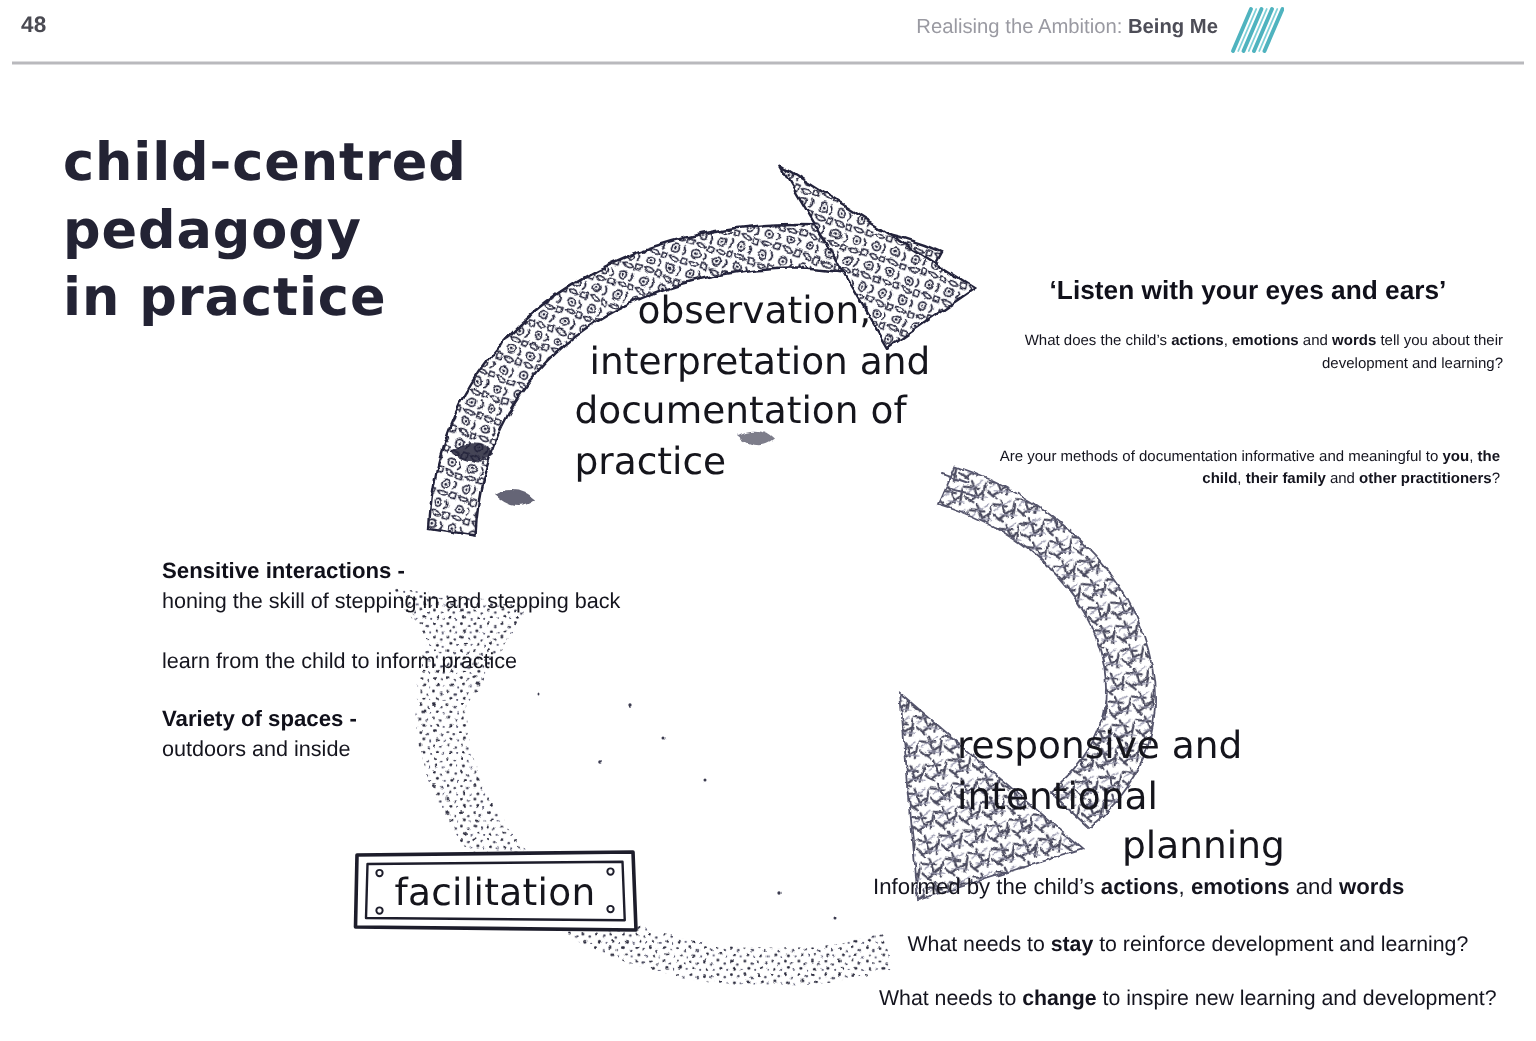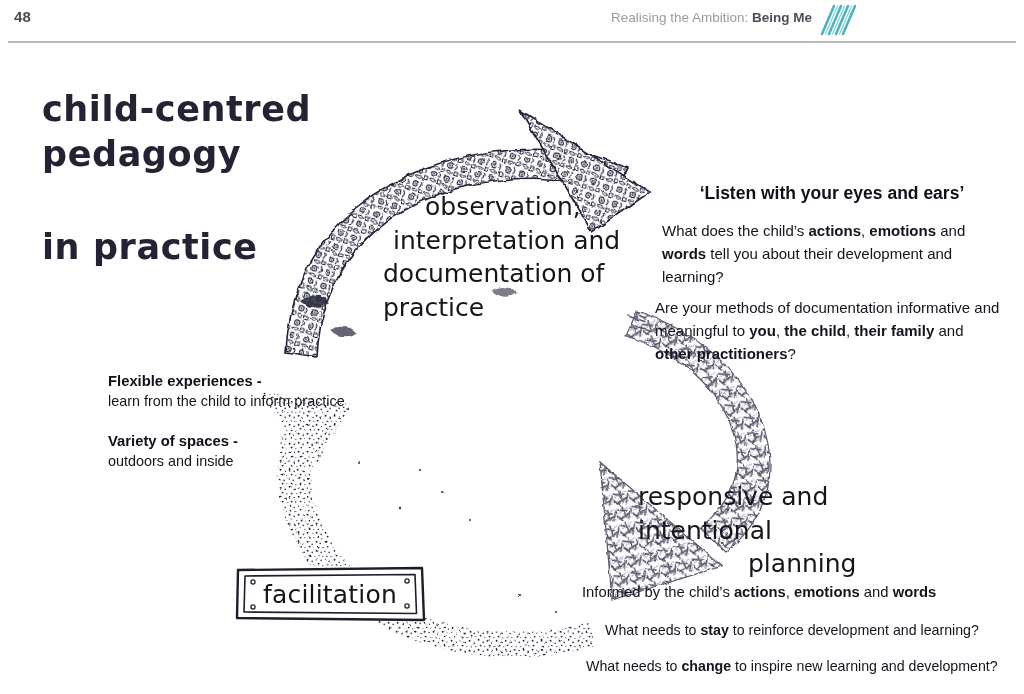--- a/index.html
+++ b/index.html
@@ -61,21 +61,21 @@
     position: absolute;
     left: 42px; top: 87px;
     width: 420px;
     font-size: 35px;
     line-height: 1.28;
     font-weight: bold;
     color: #232334;
     letter-spacing: .6px;
     font-family: "DejaVu Sans", sans-serif;
   }
-  .poster-title .line2 { display: block; margin-top: 48px; }
+  .poster-title .line2 { display: block; }
 
   
   .cycle { position: absolute; left: 0; top: 0; width: 1024px; height: 694px; pointer-events: none; }
 
   
   .label-observation {
     position: absolute;
     left: 383px; top: 190px;
     width: 290px;
     font-size: 25px;
@@ -122,22 +122,22 @@
     position: absolute;
     left: 662px; top: 183px;
     width: 340px;
     text-align: center;
     font-size: 17.5px;
     font-weight: bold;
     color: #10101a;
   }
   .para {
     position: absolute;
-    text-align: left;
-    font-size: 15px;
+    text-align: right;
+    font-size: 10px;
     line-height: 1.52;
     color: #14141e;
   }
   .para b { font-weight: bold; }
   .para-1 { left: 662px; top: 220px; width: 340px; }
   .para-2 { left: 655px; top: 297px; width: 345px; }
 
   
   .bullets {
     position: absolute;
@@ -325,21 +325,24 @@
   </svg>
   <div class="facilitation-label">facilitation</div>
 </div>
 
 <div class="quote-heading">‘Listen with your eyes and ears’</div>
 <div class="para para-1">What does the child’s <b>actions</b>, <b>emotions</b> and <b>words</b> tell you about their development and learning?</div>
 <div class="para para-2">Are your methods of documentation informative and meaningful to <b>you</b>, <b>the child</b>,  <b>their family</b> and <b>other practitioners</b>?</div>
 
 <div class="bullets">
   <div class="bullet">
-    <div class="bullet-title">Flexible experiences -</div>
+    <div class="bullet-title">Sensitive interactions -</div>
+    <div class="bullet-desc">honing the skill of stepping in and stepping back</div>
+  </div>
+  <div class="bullet">
     <div class="bullet-desc">learn from the child to inform practice</div>
   </div>
   <div class="bullet">
     <div class="bullet-title">Variety of spaces -</div>
     <div class="bullet-desc">outdoors and inside</div>
   </div>
 </div>
 
 <div class="bottom-line bl-1">Informed by the child’s <b>actions</b>, <b>emotions</b> and <b>words</b></div>
 <div class="bottom-line bl-2">What needs to <b>stay</b> to reinforce development and learning?</div>

